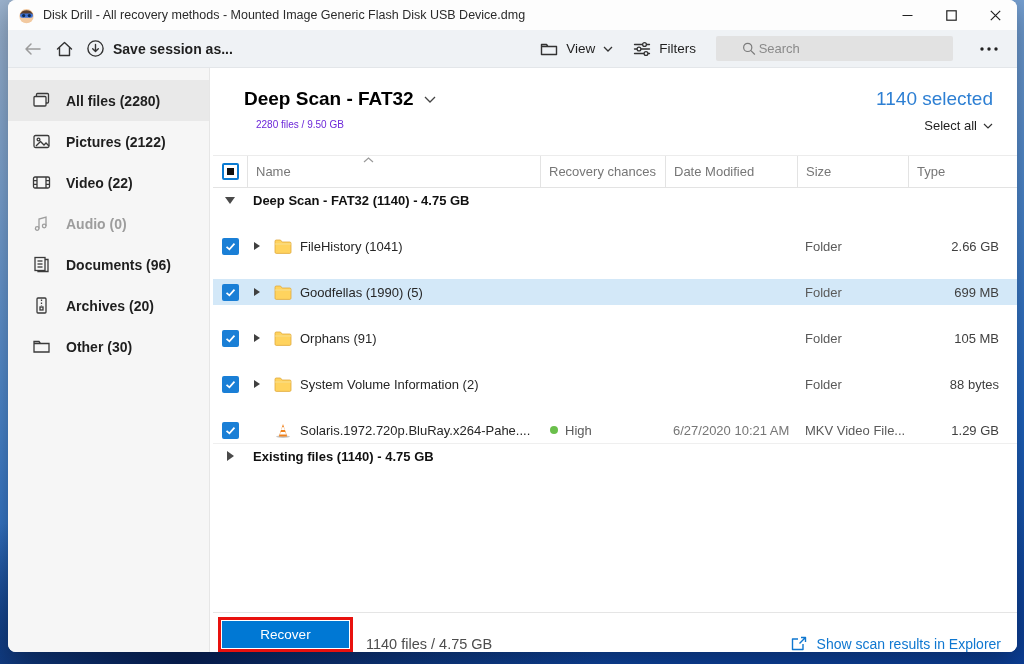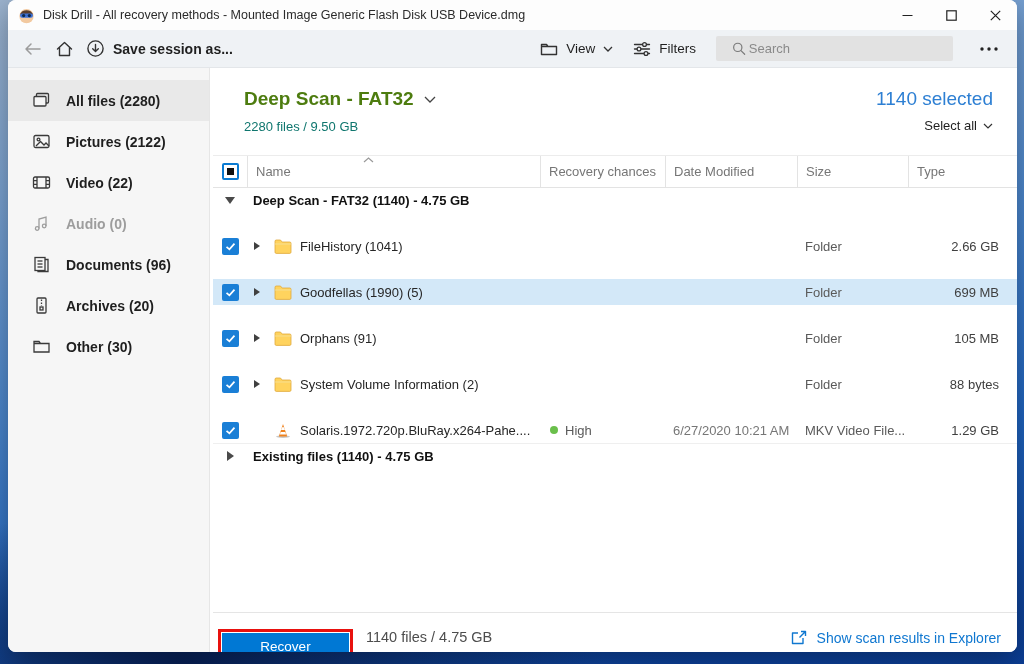--- a/index.html
+++ b/index.html
@@ -22,38 +22,38 @@
   .app-icon { width:17px; height:17px; margin:0 8px 0 10px; flex:0 0 auto; }
   .title-text { font-size:12.5px; color:#2b2b2b; white-space:nowrap; }
   .tb-spacer { flex:1; }
   .win-btn { width:44px; height:30px; display:flex; align-items:center; justify-content:center; color:#222; }
   
   .toolbar { height:38px; background:#eff2f5; border-bottom:1px solid #e3e6e9; display:flex; align-items:center; flex:0 0 auto; padding:0 12px 0 8px; }
   .icon-btn { width:32px; height:30px; display:flex; align-items:center; justify-content:center; }
   .save-session { display:flex; align-items:center; gap:8px; margin-left:6px; font-size:14px; color:#1f1f1f;font-weight:bold; }
   .toolbar .right { margin-left:auto; display:flex; align-items:center; gap:20px; }
   .tool-label-group { display:flex; align-items:center; gap:8px; font-size:13.5px; color:#1f1f1f; }
-  .searchbox { width:237px; height:25px; background:#e2e2e2; border-radius:2px; display:flex; align-items:center; padding:0 16px; gap:3px; }
+  .searchbox { width:237px; height:25px; background:#e2e2e2; border-radius:2px; display:flex; align-items:center; padding:0 26px; gap:3px; }
   .searchbox input { border:none; outline:none; background:transparent; font-family:"Liberation Sans",sans-serif; font-size:13px; color:#333; width:100%; }
   .searchbox input::placeholder { color:#8a8a8a; }
   
   .content { flex:1; display:flex; min-height:0; }
   .sidebar { width:202px; background:#f6f6f6; border-right:1px solid #e6e6e6; padding-top:12px; flex:0 0 auto; }
   .side-item { height:41px; display:flex; align-items:center; gap:15px; padding-left:24px; font-size:14px; font-weight:600; color:#1f1f1f; }
   .side-item.selected { background:#e9e9e9; }
   .side-item.disabled { color:#9d9d9d; }
   .side-item.disabled svg { stroke:#9d9d9d; }
   .side-icon { width:19px; height:19px; flex:0 0 auto; display:flex; }
   .side-icon svg { stroke:#3a3a3a; fill:none; stroke-width:1.3; }
   
   .main { flex:1; display:flex; flex-direction:column; min-width:0; background:#fff; }
   .main-header { height:87px; padding:20px 24px 0 34px; display:flex; justify-content:space-between; flex:0 0 auto; }
   .scan-title-row { display:flex; align-items:center; gap:10px; }
-  .scan-title { font-size:19px; font-weight:700; color:#4d7c0f; }
-  .scan-sub { font-size:13px; color:#0f766e; margin-top:9px; }
+  .scan-title { font-size:19px; font-weight:700; color:#000000; }
+  .scan-sub { font-size:10px; color:#6d28d9; margin-top:9px;margin-left:12px; }
   .sel-wrap { text-align:right; }
   .sel-count { font-size:19px; color:#2d7fd3; }
   .select-all { margin-top:8px; font-size:13px; color:#1f1f1f; display:inline-flex; align-items:center; gap:6px; }
   
   .tablewrap { flex:1; display:flex; flex-direction:column; min-height:0; padding-left:3px; }
   .trow { display:grid; grid-template-columns:34px 293px 125px 132px 111px 1fr; align-items:center; flex:0 0 auto; }
   .thead { height:33px; border-top:1px solid #ececec; border-bottom:1px solid #e3e3e3; color:#767676; font-size:13px; position:relative; }
   .thead .cell { height:100%; display:flex; align-items:center; padding-left:8px; }
   .thead .cell.sep { border-left:1px solid #e3e3e3; }
   .sort-caret { position:absolute; left:150px; top:1px; }
@@ -71,21 +71,21 @@
   .namecell { display:flex; align-items:center; padding-left:7px; gap:8px; overflow:hidden; white-space:nowrap; }
   .icon-slot { width:12px; display:flex; justify-content:flex-start; flex:0 0 auto; }
   .file-ico { width:18px; height:15px; flex:0 0 auto; }
   .cell-recovery { display:flex; align-items:center; gap:7px; padding-left:10px; color:#5a5a5a; }
   .dot { width:8px; height:8px; border-radius:50%; background:#6abf4b; }
   .cell-date { padding-left:8px; color:#767676; }
   .cell-type { padding-left:8px; color:#5a5a5a; }
   .cell-size { text-align:right; padding-right:18px; color:#3f3f3f; }
   .filler { flex:1; }
   
-  .mfooter { height:40px; border-top:1px solid #e5e5e5; display:flex; align-items:flex-start; padding:16px 16px 0 5px; flex:0 0 auto; }
+  .mfooter { height:40px; border-top:1px solid #e5e5e5; display:flex; align-items:flex-end; padding:16px 16px 0 5px; flex:0 0 auto; }
   .red-box { border:3px solid #e8110e; padding:1px; margin-right:13px; }
   .recover-btn { width:127px; height:27px; background:#0078d4; color:#fff; font-size:13.5px; font-family:"Liberation Sans",sans-serif; border:none; display:flex; align-items:center; justify-content:center; }
   .footer-summary { font-size:14.5px; color:#4d4d4d; }
   .explorer-link { margin-left:auto; display:flex; align-items:center; gap:9px; font-size:14px; color:#0f77d0; }
   svg.stroke-ic { fill:none; stroke:#333; stroke-width:1.4; stroke-linecap:round; stroke-linejoin:round; }
 </style>
 </head>
 <body>
 
 <div class="window">

